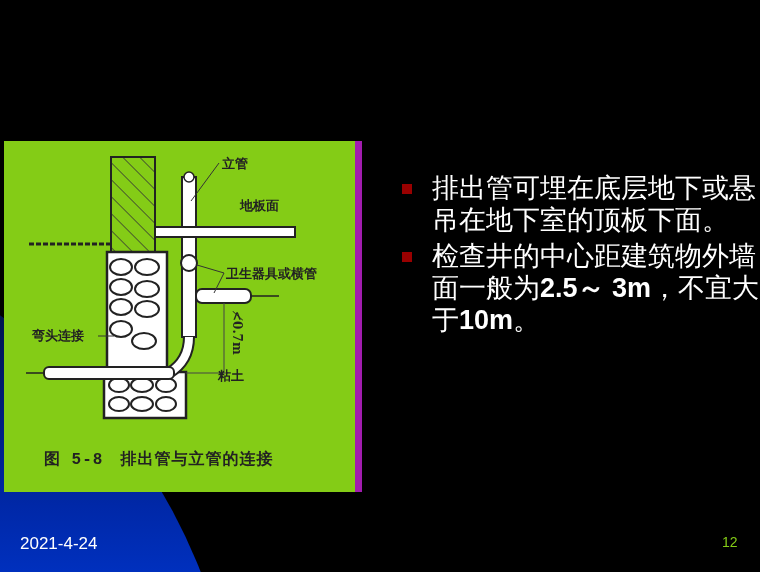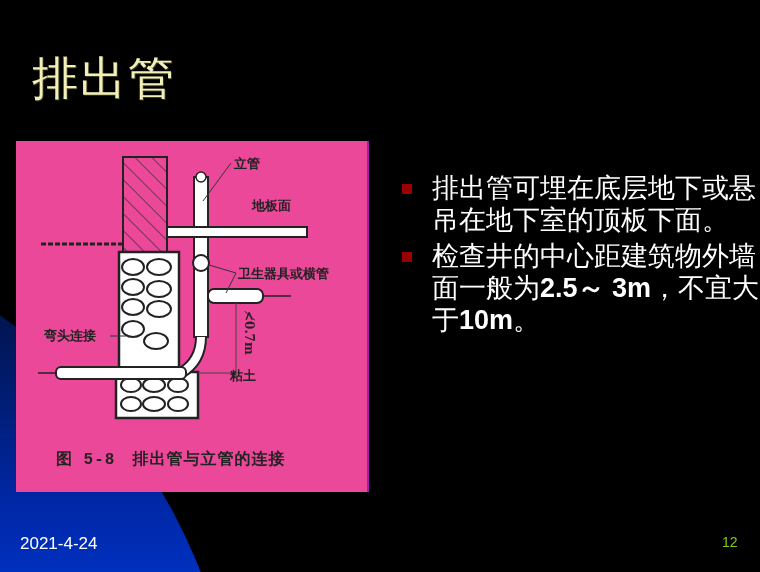--- a/index.html
+++ b/index.html
@@ -16,23 +16,23 @@
       border-radius: 50%;
       background: linear-gradient(to bottom, #000a24 0%, #001a66 14%, #0028a8 26%, #0033c6 34%, #0033c6 100%);
     }
     .title {
       position: absolute; left: 32px; top: 48px;
       font-size: 46px; color: #f2efb8; letter-spacing: 2px;
       font-family: "DejaVu Serif", "Liberation Serif", serif;
       text-shadow: 1px 1px 0 #3a3a20;
     }
     .figure {
-      position: absolute; left: 16px; top: 141px;
+      position: absolute; left: 4px; top: 141px;
       width: 351px; height: 351px;
-      background: #ec4899; border-right: 2px solid #a21caf;
+      background: #84cc16; border-right: 7px solid #a21caf;
     }
     .figure svg { position: absolute; left: 0; top: 0; }
     .fig-label {
       position: absolute; font-size: 13px; color: #222;
       font-family: "DejaVu Serif", "Liberation Serif", serif; font-weight: bold;
     }
     .caption {
       position: absolute; left: 40px; top: 308px;
       font-size: 16px; color: #222; font-weight: bold; letter-spacing: 1px;
       font-family: Liberation Mono, monospace;
@@ -62,21 +62,20 @@
       color: #84cc16; font-size: 14px;
       font-family: "Liberation Sans", "DejaVu Sans", sans-serif;
     }
   </style>
 </head>
 <body>
 
 <div class="slide">
   <div class="blue-arc"></div>
 
-  <div class="title">排出管</div>
 
   <div class="figure">
     <svg width="351" height="351" viewBox="0 0 351 351">
       <defs>
         <pattern id="hatch" width="12" height="12" patternUnits="userSpaceOnUse" patternTransform="rotate(-45)">
           <line x1="0" y1="0" x2="0" y2="12" stroke="#333" stroke-width="1.5"></line>
         </pattern>
       </defs>
 
       <rect x="107" y="16" width="44" height="95" fill="url(#hatch)" stroke="#222" stroke-width="2"></rect>

